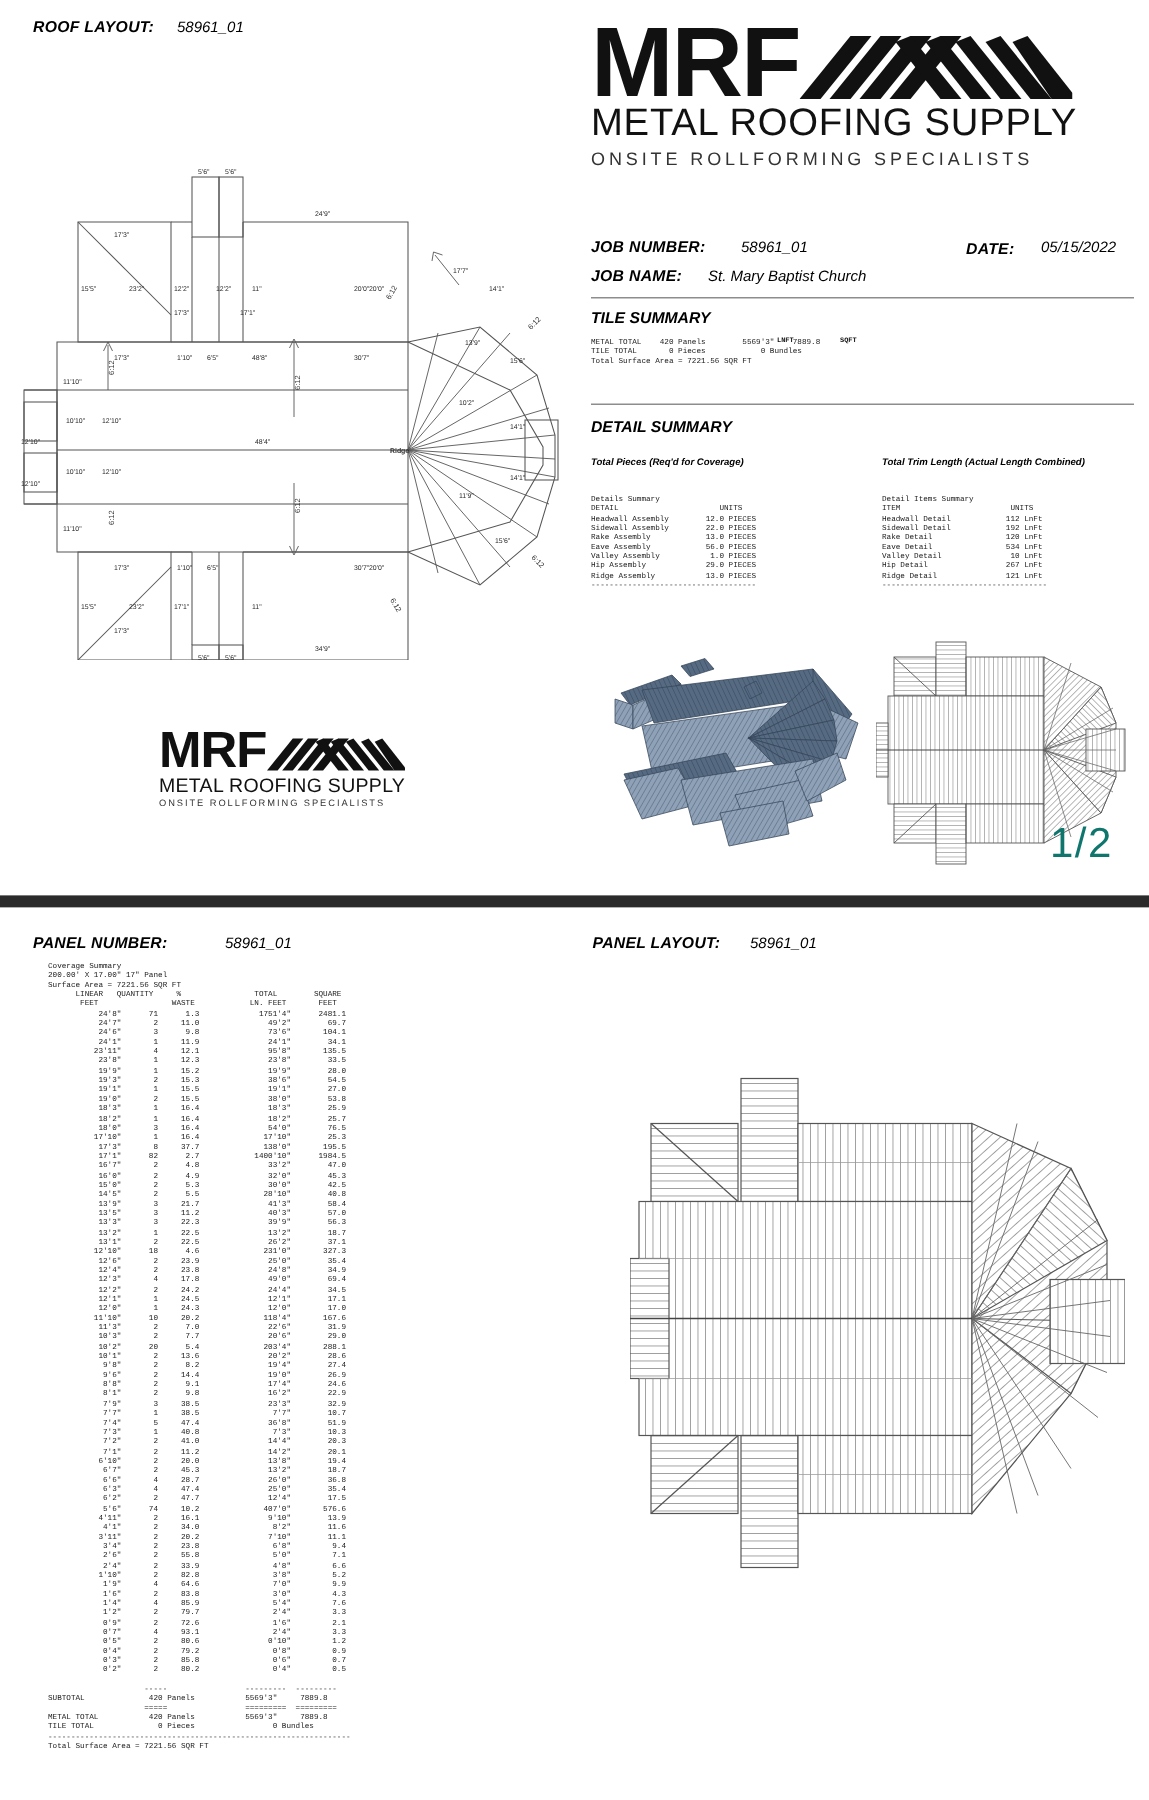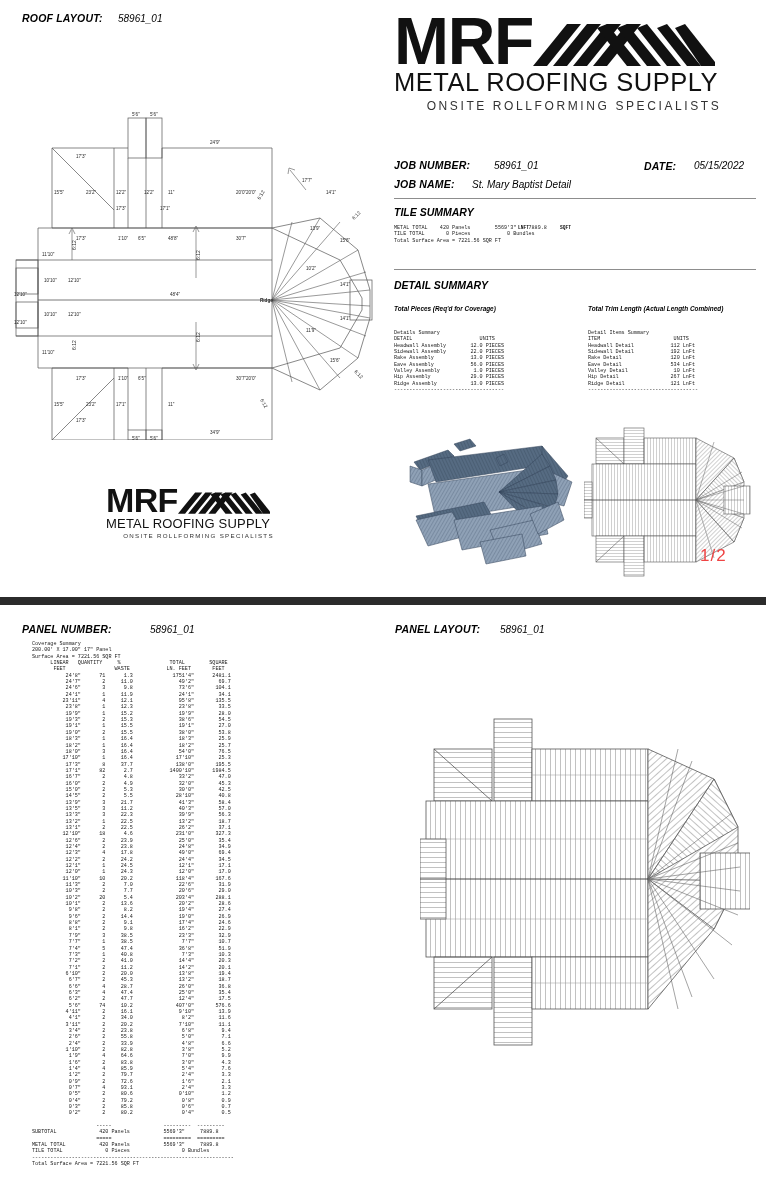--- a/index.html
+++ b/index.html
@@ -39,21 +39,21 @@
     font-weight:bold; line-height:.82; color:#111;
     letter-spacing:-.02em;
   }
   .logo .stripes { display:block; }
   .logo .sub1 {
     font-family:"Liberation Sans", sans-serif;
     color:#111; text-align:left; line-height:1;
   }
   .logo .sub2 {
     font-family:"Liberation Sans", sans-serif;
-    color:#333; text-align:center; line-height:1;
+    color:#333; text-align:left; line-height:1;
   }
 
   
   #logo-main { position:absolute; left:394px; top:14px; width:360px; }
   #job-block { position:absolute; left:394px; top:145px; width:362px;margin-top:12px; }
   .job-line { position:relative; height:19px; }
   .job-line .l { position:absolute; left:0; top:2px; }
   .job-line .v { position:absolute; top:3px; }
   #job-number-value { left:100px; }
   #date-label { left:250px; }
@@ -93,21 +93,21 @@
   #logo-foot { position:absolute; left:106px; top:487px; width:185px; }
   #address {
     position:absolute; left:20px; top:550px; width:345px; text-align:center;
     font-family:"Liberation Sans", sans-serif; font-size:10.5px; color:#111;
     line-height:15px;
   }
   #address .line2 { font-size:12.5px; }
 
   .pagenum {
     position:absolute; font-family:"Liberation Sans", sans-serif;
-    font-size:17px; color:#ef4444; letter-spacing:1px;
+    font-size:28px; color:#0f766e; letter-spacing:1px;
   }
   #pagenum1 { left:700px; top:546px; }
 
   
   svg { display:block; }
   .dim {
     font-family:"Liberation Sans", sans-serif;
     font-size:4.6px; fill:#2a2a2a;
   }
   .pitch {
@@ -282,21 +282,21 @@
 
   <div id="job-block">
     <div class="job-line">
       <span class="hdr-label l">JOB NUMBER:</span>
       <span class="hdr-value v" id="job-number-value">58961_01</span>
       <span class="hdr-label v" id="date-label">DATE:</span>
       <span class="hdr-value v" id="date-value">05/15/2022</span>
     </div>
     <div class="job-line">
       <span class="hdr-label l">JOB NAME:</span>
-      <span class="hdr-value v" id="job-name-value">St. Mary Baptist Detail</span>
+      <span class="hdr-value v" id="job-name-value">St. Mary Baptist Church</span>
     </div>
   </div>
 
   <div class="rule" id="rule1"></div>
   <div class="sec-title" id="panel-summary-title">TILE SUMMARY</div>
 
   <div id="panel-summary-body">
     <div class="ps-head" style="height:8px;">
       <span id="ps-lnft">LNFT</span>
       <span id="ps-sqft">SQFT</span>

